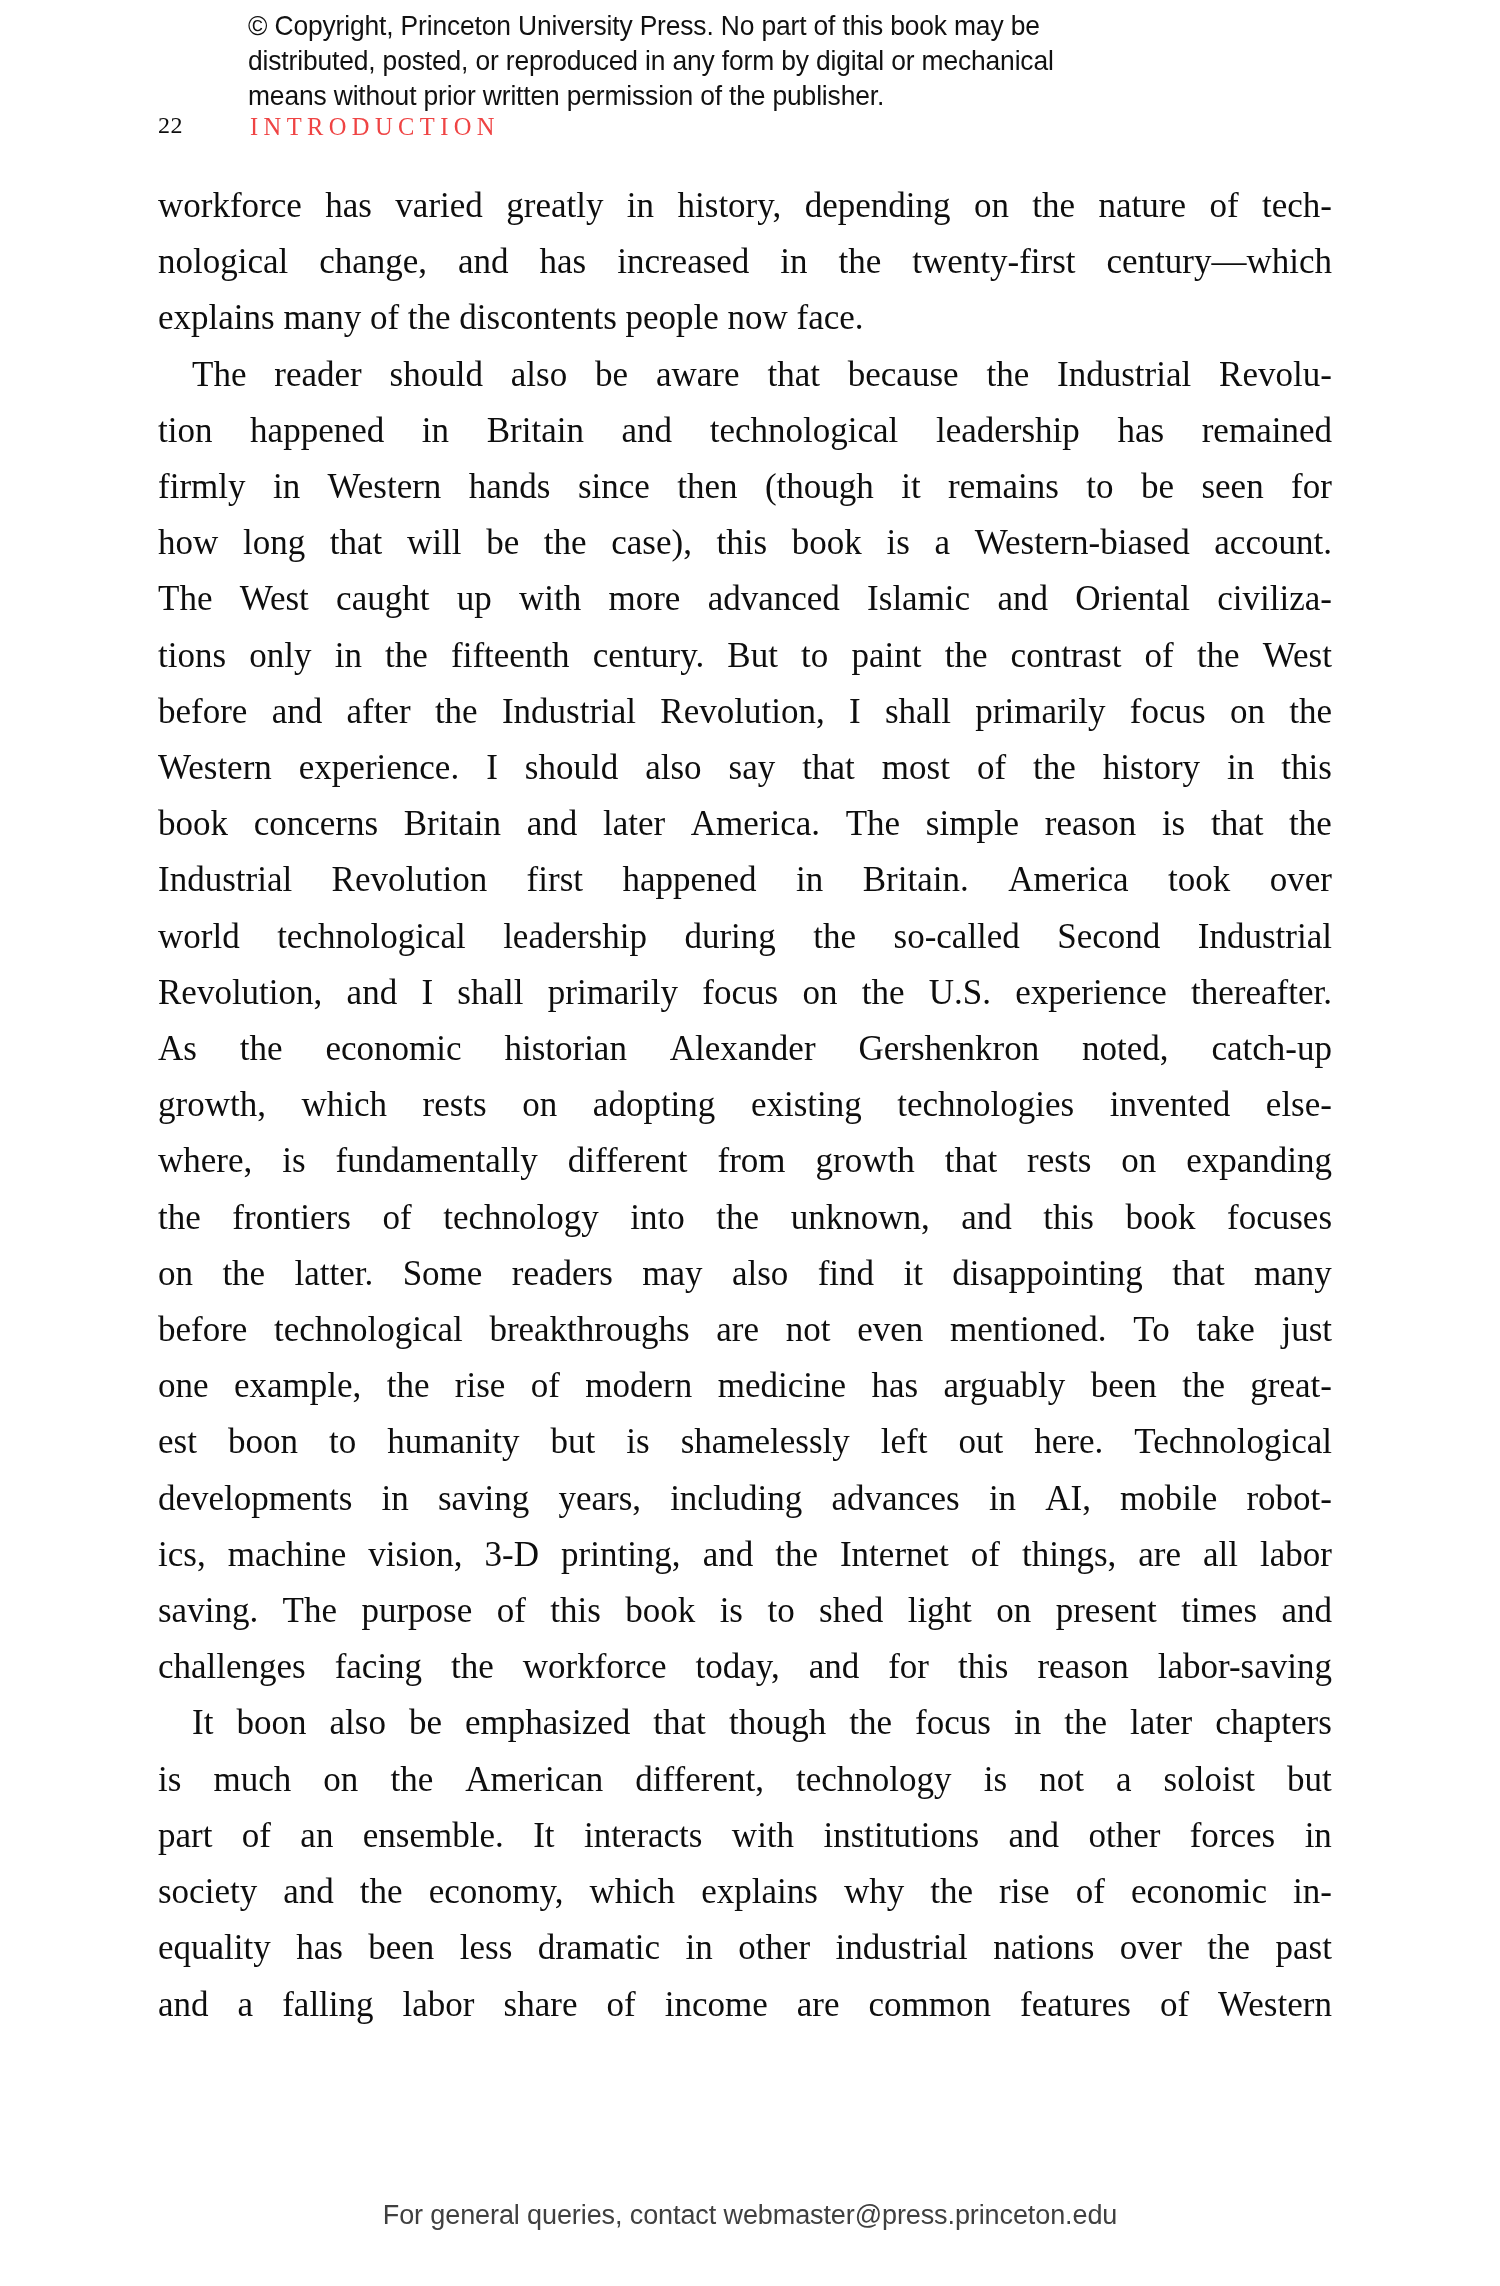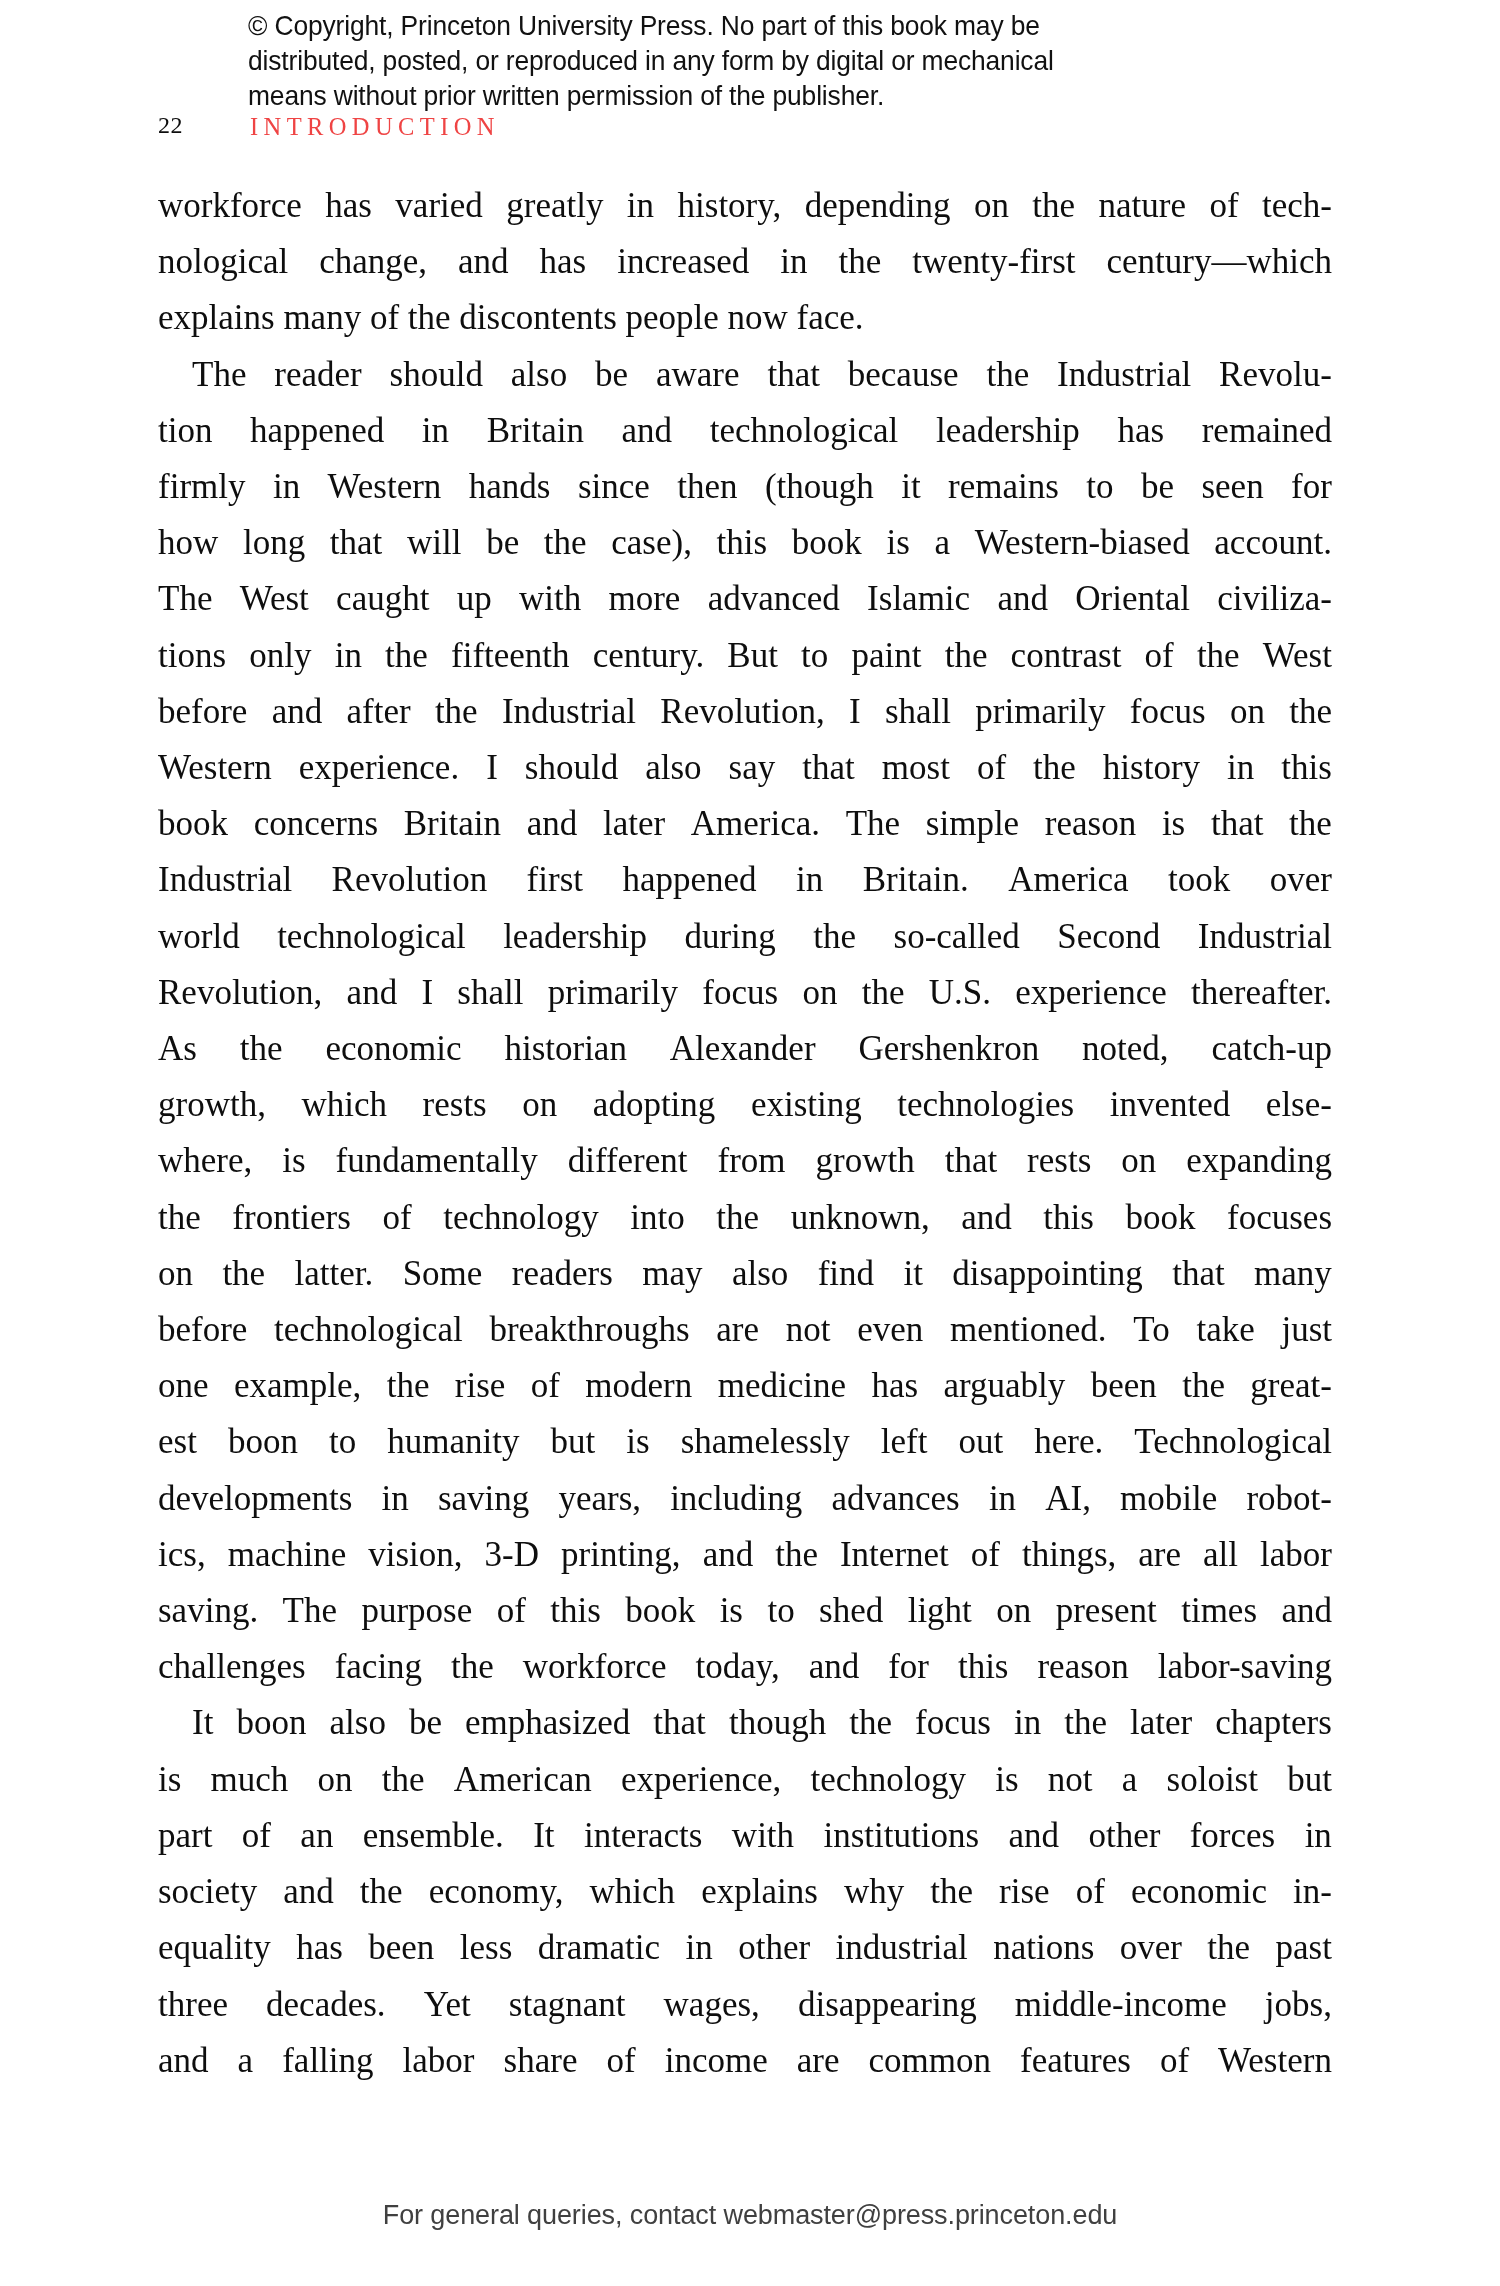--- a/index.html
+++ b/index.html
@@ -487,21 +487,21 @@
         <span>the</span>
         <span>later</span>
         <span>chapters</span>
       </span>
       <span class="line j">
         <span>is</span>
         <span>much</span>
         <span>on</span>
         <span>the</span>
         <span>American</span>
-        <span>experience,</span>
+        <span>different,</span>
         <span>technology</span>
         <span>is</span>
         <span>not</span>
         <span>a</span>
         <span>soloist</span>
         <span>but</span>
       </span>
       <span class="line j">
         <span>part</span>
         <span>of</span>
@@ -538,30 +538,20 @@
         <span>dramatic</span>
         <span>in</span>
         <span>other</span>
         <span>industrial</span>
         <span>nations</span>
         <span>over</span>
         <span>the</span>
         <span>past</span>
       </span>
       <span class="line j">
-        <span>three</span>
-        <span>decades.</span>
-        <span>Yet</span>
-        <span>stagnant</span>
-        <span>wages,</span>
-        <span>disappearing</span>
-        <span>middle-income</span>
-        <span>jobs,</span>
-      </span>
-      <span class="line j">
         <span>and</span>
         <span>a</span>
         <span>falling</span>
         <span>labor</span>
         <span>share</span>
         <span>of</span>
         <span>income</span>
         <span>are</span>
         <span>common</span>
         <span>features</span>

